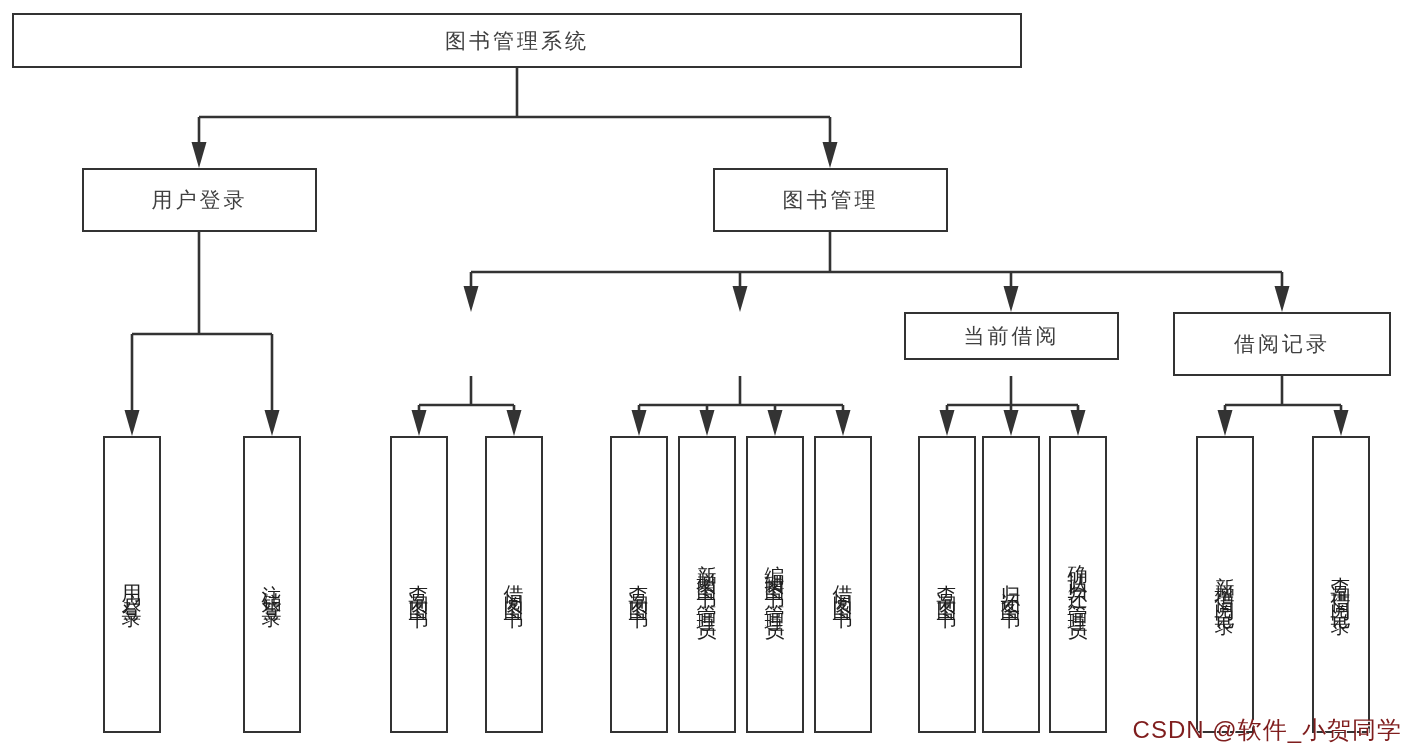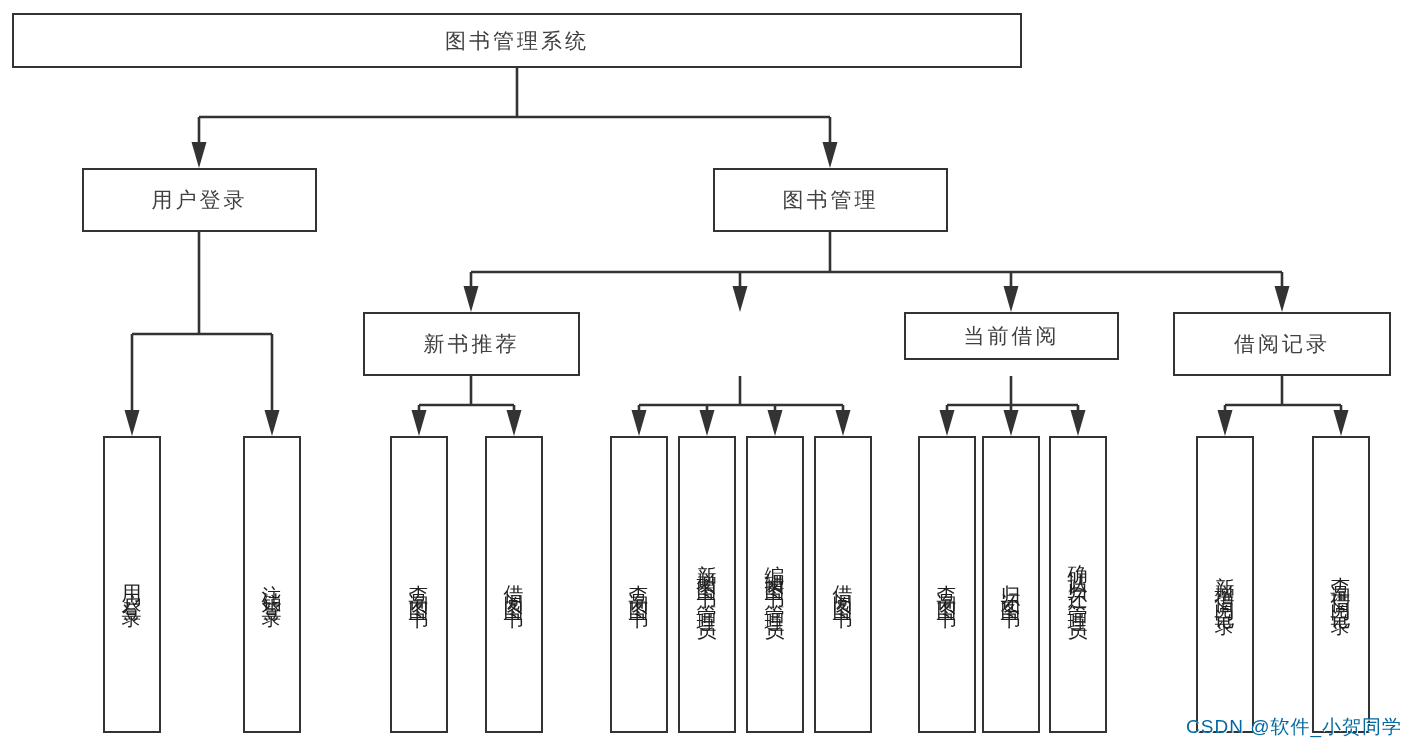--- a/index.html
+++ b/index.html
@@ -47,23 +47,23 @@
     font-size: 20px;
     line-height: 1;
     letter-spacing: 8px;
     color: #1f1f1f;
     white-space: nowrap;
   }
   #watermark {
     position: absolute;
     right: 3px;
     top: 714px;
-    font-size: 19px;
+    font-size: 24px;
     letter-spacing: 1px;
-    color: #0369a1;
+    color: #7f1d1d;
     text-shadow: 1px 1px 0 #ffffff;
     z-index: 5;
     white-space: nowrap;
     margin-left: 23px;
   }
 </style>
 </head>
 <body>
 
 <div id="canvas">
@@ -95,21 +95,20 @@
       <path d="M1282 376V405M1225 405H1341M1225 405V412M1341 405V412" fill="none" stroke="#333333" stroke-width="2.6"></path>
       <polygon points="1217.5,410 1232.5,410 1225,436" fill="#333333"></polygon>
       <polygon points="1333.5,410 1348.5,410 1341,436" fill="#333333"></polygon>
     </svg>
 
   <div class="hbox" style="left:12px;top:13px;width:1010px;height:55px">图书管理系统</div>
 
   <div class="hbox" style="left:82px;top:168px;width:235px;height:64px">用户登录</div>
   <div class="hbox" style="left:713px;top:168px;width:235px;height:64px">图书管理</div>
 
-  <div class="hbox" style="left:363px;top:312px;width:217px;height:64px">新书推荐</div>
   <div class="hbox" style="left:904px;top:312px;width:215px;height:48px">当前借阅</div>
   <div class="hbox" style="left:1173px;top:312px;width:218px;height:64px">借阅记录</div>
 
   <div class="vbox" style="left:103px">
     <span class="vtext">用户登录</span>
   </div>
   <div class="vbox" style="left:243px">
     <span class="vtext">注销登录</span>
   </div>
 

